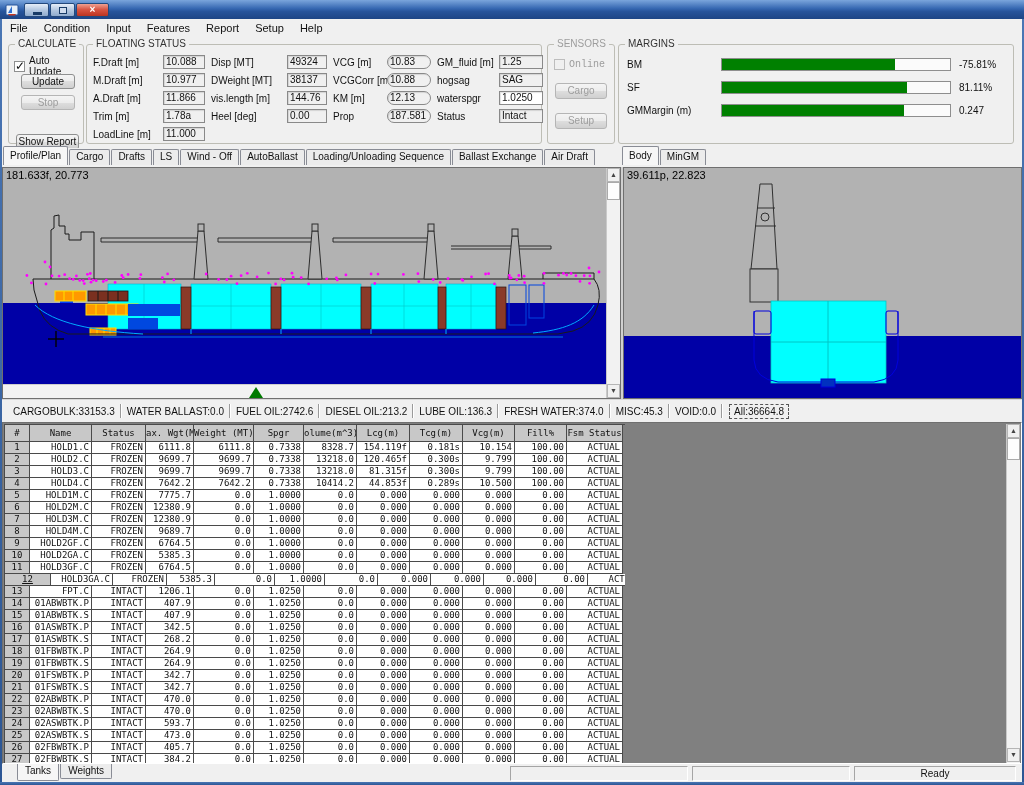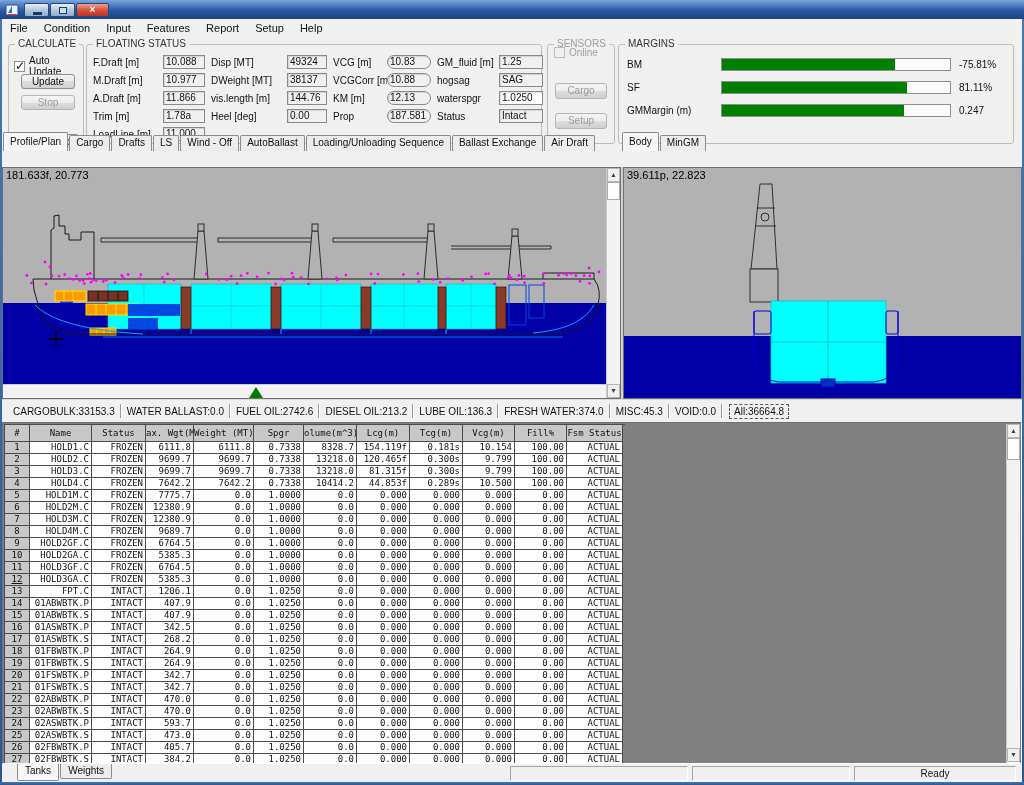--- a/index.html
+++ b/index.html
@@ -54,21 +54,21 @@
   .fs-col3 { left:350px; } .fs-col3 .fs-label{ width:62px; } .fs-col3 .fs-field{ width:44px; }
 
   .m-row { position:absolute; left:8px; right:8px; height:15px; display:flex; align-items:center; }
   .m-label { width:94px; font-size:10px; }
   .bar-track { width:230px; height:13px; border:1px solid #8e8e8e; background:#fbfbfb; }
   .bar-fill { height:100%; background:var(--bar_green,#008000); }
   .m-value { margin-left:8px; font-size:10px; }
 
   
   .tabrow { position:absolute; left:2px; top:148px; width:1020px; height:19px; background:#f0f0f0; }
-  .vtabs { position:absolute; bottom:16px; display:flex; align-items:flex-end; }
+  .vtabs { position:absolute; bottom:2px; display:flex; align-items:flex-end; }
   .vtab { border:1px solid #898c95; border-bottom:none; border-radius:2px 2px 0 0; background:#ececec;
     padding:1px 6px 2px 6px; height:16px; margin-right:1px; font-size:10px; white-space:nowrap; }
   .vtab.active { background:#f6f6f6; height:19px; padding-top:3px; font-weight:normal; }
 
   
   .graphics { position:absolute; left:2px; top:167px; width:1020px; height:232px; background:#d0d0d0; }
   .view { position:absolute; top:0; height:232px; border:1px solid #6f6f6f; background:#b2b2b2; }
   .view-left { left:0; width:619px; }
   .view-right { left:621px; width:399px; }
   .coord { position:absolute; left:3px; top:1px; z-index:3; font-size:11px; color:#000; }
@@ -233,21 +233,21 @@
           <div class="fs-row">
             <span class="fs-label">Status</span>
             <div class="fs-field">Intact</div>
           </div>
         </div>
       </div>
   </div>
 
   <div class="group" style="left:545px; top:8px; width:68px; height:100px;">
     <span class="group-label dim">SENSORS</span>
-    <div class="cbrow" style="left:6px; top:2px;">
+    <div class="cbrow" style="left:6px; top:14px;font-family:Liberation Mono, monospace;">
       <span class="checkbox disabled"></span>
       <span class="dimtext">Online</span>
     </div>
     <div class="btn disabled" style="left:7px; top:38px; width:52px; height:16px;">Cargo</div>
     <div class="btn disabled" style="left:7px; top:68px; width:52px; height:16px;">Setup</div>
   </div>
 
   <div class="group" style="left:616px; top:8px; width:396px; height:100px;">
     <span class="group-label">MARGINS</span>
     <div id="margin-rows">
@@ -713,21 +713,21 @@
         <div class="tcell" style="width: 60px;">0.0</div>
         <div class="tcell" style="width: 50px;">1.0000</div>
         <div class="tcell" style="width: 53px;">0.0</div>
         <div class="tcell" style="width: 53px;">0.000</div>
         <div class="tcell" style="width: 53px;">0.000</div>
         <div class="tcell" style="width: 52px;">0.000</div>
         <div class="tcell" style="width: 52px;">0.00</div>
         <div class="tcell" style="width: 56px;">ACTUAL</div>
       </div>
       <div class="trow">
-        <div class="tcell c0" style="width: 25px; text-decoration: underline;">12</div>
+        <div class="tcell c0" style="width: 46px; text-decoration: underline;">12</div>
         <div class="tcell" style="width: 62px;">HOLD3GA.C</div>
         <div class="tcell" style="width: 54px;">FROZEN</div>
         <div class="tcell" style="width: 48px;">5385.3</div>
         <div class="tcell" style="width: 60px;">0.0</div>
         <div class="tcell" style="width: 50px;">1.0000</div>
         <div class="tcell" style="width: 53px;">0.0</div>
         <div class="tcell" style="width: 53px;">0.000</div>
         <div class="tcell" style="width: 53px;">0.000</div>
         <div class="tcell" style="width: 52px;">0.000</div>
         <div class="tcell" style="width: 52px;">0.00</div>

